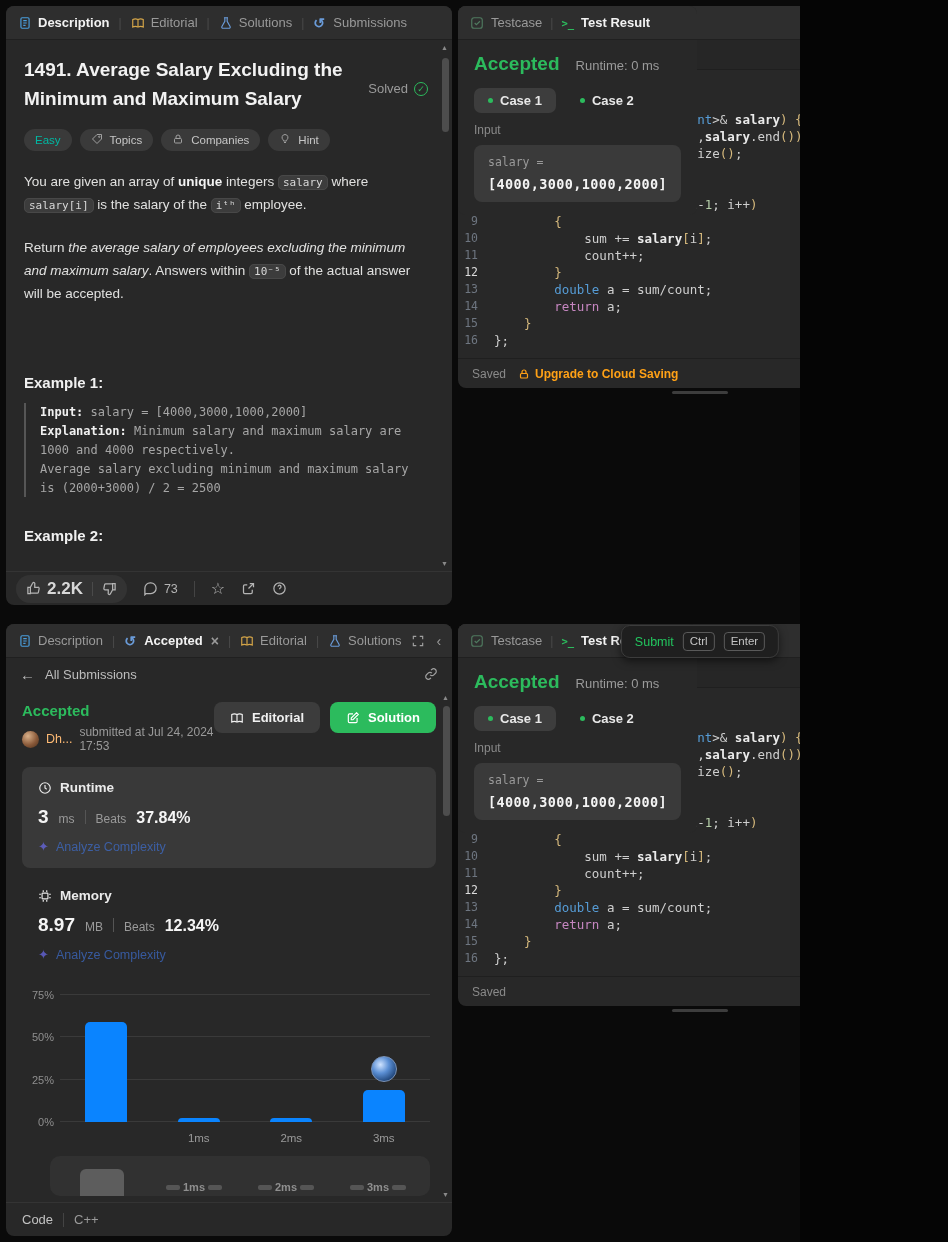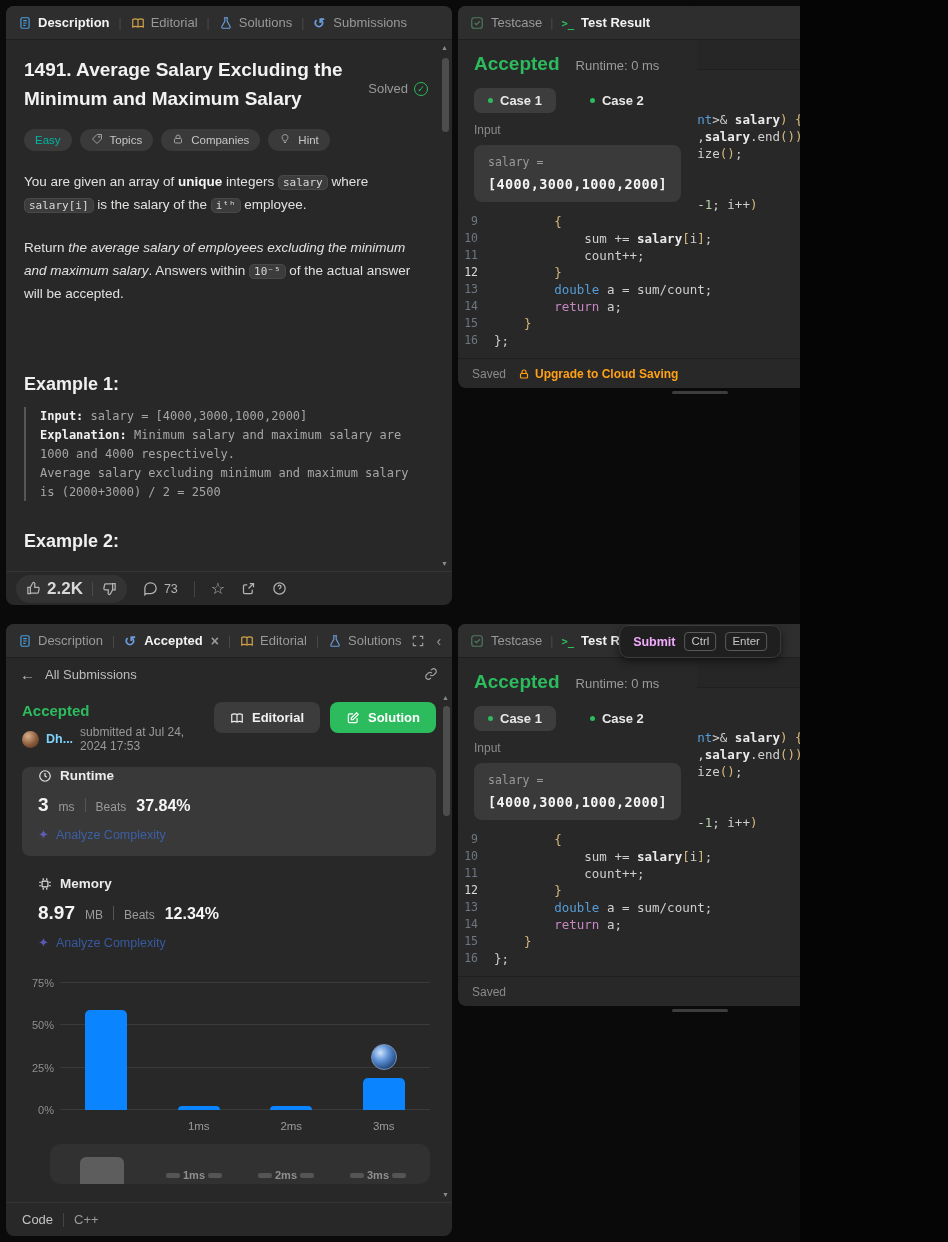--- a/index.html
+++ b/index.html
@@ -33,21 +33,21 @@
   .solved { flex:none; display:flex; align-items:center; gap:6px; color:#9a9a9a; font-size:13px; margin-top:8px; }
   .check-circle { width:14px; height:14px; border:1.4px solid #2cbb5d; border-radius:50%; color:#2cbb5d; font-size:9px; line-height:12px; display:flex; align-items:center; justify-content:center; }
   .badges { display:flex; gap:8px; margin:16px 0 20px; }
   .badge { display:flex; align-items:center; gap:5px; background:#3a3a3a; border-radius:999px; padding:4px 11px; font-size:11.5px; color:#c6c6c6; cursor:pointer; }
   .badge-easy { color:#00b8a3; }
   .badge .ticon svg { width:12px; height:12px; }
   .para { margin:0 0 20px; font-size:13.5px; line-height:1.7; color:#e0e0df; }
   .para em { font-style:italic; }
   .para strong { font-weight:700; color:#f3f3f3; }
   .chip { background:#3c3c3c; border:1px solid #484848; border-radius:5px; padding:0 4px; font-family:"DejaVu Sans Mono",monospace; font-size:11px; color:#d8d8d8; white-space:nowrap; }
-  .ex-label { font-size:18px; font-weight:700; color:#f0f0f0; margin:30px 0 12px; }
+  .ex-label { font-size:15px; font-weight:700; color:#f0f0f0; margin:30px 0 12px; }
   .ex-block { border-left:2px solid #565656; padding-left:14px; margin-bottom:0; font-family:"DejaVu Sans Mono",monospace; font-size:12px; line-height:1.58; color:#a6a6a6; }
   .ex-line strong { color:#f0f0f0; font-weight:700; }
   .desc-footer { flex:none; height:34px; border-top:1px solid #343434; display:flex; align-items:center; gap:16px; padding:0 10px; color:#b4b4b4; font-size:12.5px; }
   .vote-pill { display:flex; align-items:center; gap:9px; background:#333; border-radius:999px; padding:4px 10px; }
   .vote-pill .num { font-weight:700; color:#d8d8d8; font-size:17px; }
   .vp-sep { width:1px; height:14px; background:#4a4a4a; }
   .f-group { display:flex; align-items:center; gap:6px; cursor:pointer; }
   .f-sep { width:1px; height:16px; background:#444; }
   .ficon svg { width:15px; height:15px; }
 
@@ -67,60 +67,60 @@
   .code-line { display:flex; white-space:pre; }
   .ln { flex:none; width:36px; text-align:right; padding-right:16px; color:#6e7681; font-size:11.5px; }
   .code-line.active .ln { color:#dcdcdc; }
   .tok-k { color:#569cd6; } .tok-t { color:#4ec9b0; } .tok-c { color:#c586c0; }
   .tok-n { color:#b5cea8; } .tok-y { color:#d7ba7d; } .tok-p { color:#cfcfcf; }
   .tok-b { color:#eaeaea; font-weight:700; }
   .saved-bar { flex:none; height:30px; display:flex; align-items:center; gap:12px; padding:0 14px; font-size:12px; color:#8a8a8a; border-top:1px solid #1f1f1f; }
   .upgrade { display:flex; align-items:center; gap:5px; color:#ffa116; font-weight:600; cursor:pointer; }
   .upgrade svg { width:12px; height:12px; }
   .submit-tooltip { position:absolute; top:1px; left:50%; transform:translateX(-50%); z-index:6; background:#1f1f1f; border:1px solid #3c3c3c; border-radius:9px; box-shadow:0 3px 8px rgba(0,0,0,.55); display:flex; align-items:center; gap:9px; padding:6px 13px; font-size:12.5px; }
-  .st-label { color:#f0abfc; font-weight:700; }
+  .st-label { color:#22c55e; font-weight:400; }
   .key { border:1px solid #5a5a5a; border-radius:4px; padding:0 6px; font-size:11.5px; color:#c4c4c4; line-height:17px; }
   .divider-handle { flex:none; height:9px; position:relative; }
   .divider-handle::after { content:""; position:absolute; left:50%; top:3px; width:56px; height:3px; margin-left:-28px; background:#3d3d3d; border-radius:2px; }
 
   
   .test-panel { flex:1; }
   .th-group { display:flex; align-items:center; gap:7px; }
   .th-dim { color:#999; font-size:13px; }
   .th-active { color:#f2f2f2; font-weight:700; font-size:13px; }
   .termglyph { color:#2cbb5d; font-weight:700; font-size:10.5px; font-family:"DejaVu Sans Mono",monospace; }
   .test-body { flex:1; padding:13px 16px; overflow:hidden; }
   .status-row { display:flex; align-items:baseline; gap:16px; }
   .status-accepted { color:#2cbb5d; font-size:19px; font-weight:700; }
   .runtime-note { color:#9a9a9a; font-size:13px; }
-  .case-row { display:flex; gap:20px; margin:13px 0 10px; }
+  .case-row { display:flex; gap:10px; margin:13px 0 10px; }
   .case-pill { display:flex; align-items:center; gap:7px; padding:5px 14px; border-radius:7px; font-size:13px; font-weight:700; color:#e8e8e8; cursor:pointer; }
   .case-pill.selected { background:#3d3d3d; }
   .case-dot { width:5px; height:5px; border-radius:50%; background:#2cbb5d; }
   .input-label { color:#8a8a8a; font-size:12px; margin:8px 0 8px; }
   .input-box { background:#3a3a3a; border-radius:8px; padding:10px 14px; font-family:"DejaVu Sans Mono",monospace; }
   .input-name { color:#9a9a9a; font-size:11.5px; margin-bottom:7px; }
   .input-value { color:#f4f4f4; font-size:13.5px; font-weight:700; letter-spacing:.4px; }
 
   
   .subbar { flex:none; height:32px; display:flex; align-items:center; gap:10px; padding:0 14px; font-size:13px; color:#bdbdbd; }
   .back-arrow { font-size:15px; color:#bdbdbd; }
   .subbar .ticon { margin-left:auto; }
   .sub-content { flex:1; overflow:hidden; position:relative; }
   .result-head { display:flex; justify-content:space-between; align-items:flex-start; padding:12px 16px 0; }
   .res-status { color:#2cbb5d; font-size:15px; font-weight:700; }
   .res-sub { display:flex; align-items:center; gap:7px; margin-top:6px; font-size:12px; color:#9a9a9a; }
   .avatar { width:17px; height:17px; border-radius:50%; background:radial-gradient(circle at 35% 30%, #d8b08a 0%, #8a5a3a 55%, #4a2d1a 100%); flex:none; }
-  .res-user { color:#7dd3fc; font-weight:700; font-size:12.5px;text-align:center; }
+  .res-user { color:#fdba74; font-weight:400; font-size:12.5px;text-align:center; }
   .head-buttons { display:flex; gap:10px; }
   .btn { display:flex; align-items:center; gap:8px; border-radius:8px; padding:8px 16px; font-size:13px; font-weight:600; cursor:pointer; }
   .btn svg { width:14px; height:14px; }
   .btn-editorial { background:#3c3c3c; color:#f0f0f0; }
   .btn-solution { background:#2cbb5d; color:#fff; }
-  .perf-card { margin:14px 16px 0; background:#393939; border-radius:8px; padding:1px 16px 14px; }
+  .perf-card { margin:14px 16px 0; background:#393939; border-radius:8px; padding:13px 16px 14px; }
   .perf-plain { margin:20px 16px 0; padding:0 16px; }
   .perf-title { display:flex; align-items:center; gap:8px; font-size:13.5px; font-weight:600; color:#ebebeb; }
   .perf-title svg { width:14px; height:14px; }
   .perf-stats { display:flex; align-items:baseline; gap:10px; margin-top:11px; }
   .stat-value { font-size:19px; font-weight:700; color:#f5f5f5; }
   .stat-unit { font-size:12px; color:#9a9a9a; }
   .stat-sep { width:1px; height:14px; background:#555; align-self:center; }
   .beats-label { font-size:12px; color:#9a9a9a; }
   .beats-value { font-size:16px; font-weight:700; color:#f5f5f5; }
   .analyze { display:flex; align-items:center; gap:7px; margin-top:11px; font-size:12.5px; color:#3e6fd1; opacity:.7; cursor:pointer; }

